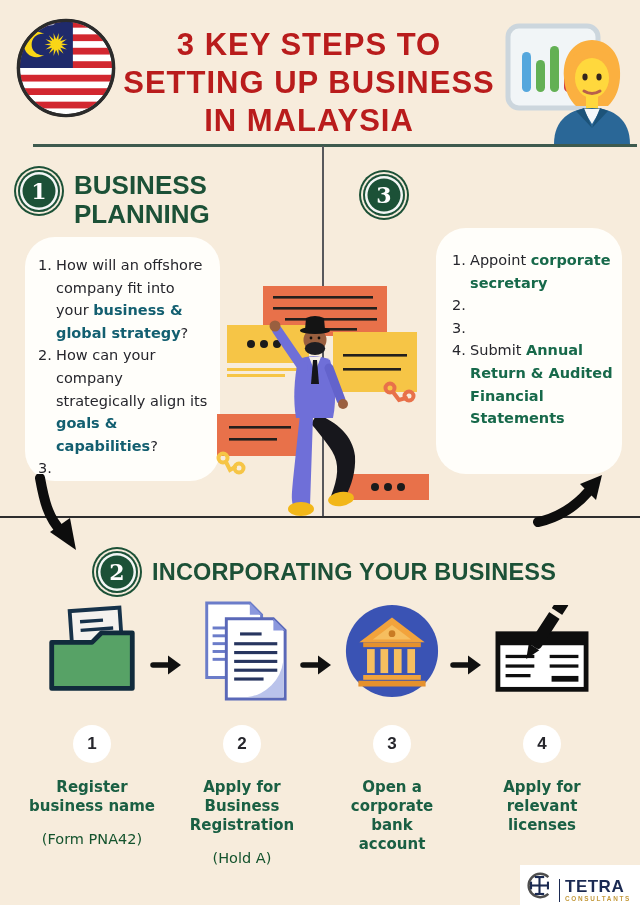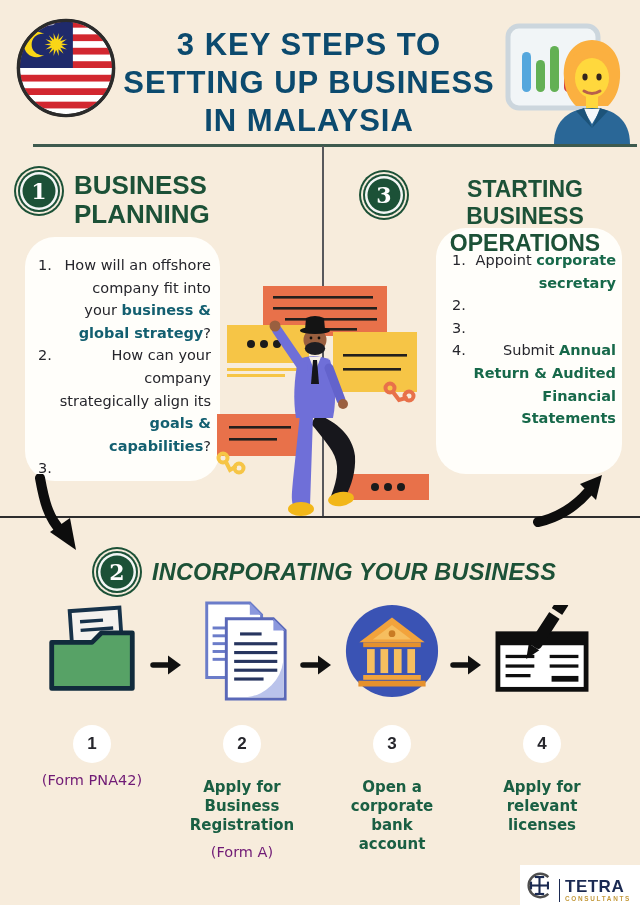--- a/index.html
+++ b/index.html
@@ -4,67 +4,67 @@
 <style>
   html,body{margin:0;padding:0;background:#fff;}
   .poster{position:relative;width:640px;height:905px;background:#F7ECDC;overflow:hidden;
           font-family:"DejaVu Sans",sans-serif;}
 
   
   .flag{position:absolute;left:13px;top:15px;}
   .emoji{position:absolute;left:504px;top:16px;}
   .main-title{position:absolute;left:96px;right:118px;top:26px;text-align:center;
     font-family:"Liberation Sans",sans-serif;font-weight:700;font-size:31px;line-height:38px;
-    letter-spacing:1px;color:#0c4a6e;white-space:pre-line;}
+    letter-spacing:1px;color:#b91c1c;white-space:pre-line;}
 
   
   .divider-top{position:absolute;left:33px;top:144px;width:604px;height:3px;background:#3E5A4E;}
   .divider-vert{position:absolute;left:322px;top:146px;width:2px;height:370px;background:#58585C;}
   .divider-mid{position:absolute;left:0;top:516px;width:640px;height:2px;background:#2E2E2E;}
 
   
   .badge{width:42px;height:42px;border-radius:50%;background:#1C5137;color:#fff;flex:none;
     display:flex;align-items:center;justify-content:center;
     font-family:"DejaVu Serif",serif;font-weight:700;font-size:22px;
     box-shadow:0 0 0 2px #F7ECDC,0 0 0 4px #1C5137,
                inset 0 0 0 2px #1C5137,inset 0 0 0 4.5px rgba(255,255,255,.95);}
   .sec-head{position:absolute;display:flex;gap:14px;align-items:flex-start;z-index:2;}
   .sec-title{font-family:"Liberation Sans",sans-serif;font-weight:700;color:#1C5137;white-space:pre-line;}
   #planning-head{left:18px;top:170px;}
   #planning-head .sec-title{font-size:26px;line-height:29px;padding-top:1px;}
   #ops-head{left:363px;top:174px;}
   #ops-head .sec-title{font-size:23px;line-height:27px;padding-top:2px;text-align:center;width:212px;}
   #inc-head{left:96px;top:551px;align-items:center;}
-  #inc-head .sec-title{font-size:23.5px;letter-spacing:.2px;font-style:italic;}
+  #inc-head .sec-title{font-size:23.5px;letter-spacing:.2px;}
 
   
   .card{position:absolute;background:#FFFEFA;border-radius:30px;box-sizing:border-box;z-index:1;}
   #planning-card{left:25px;top:237px;width:195px;height:244px;padding:17px 9px 12px 13px;}
   #ops-card{left:436px;top:228px;width:186px;height:246px;padding:21px 6px 12px 16px;}
   .q-item{display:flex;font-size:14.5px;line-height:22.6px;color:#26262C;}
   .q-num{width:18px;flex:none;}
-  .q-text{flex:1;text-align:right;}
+  .q-text{flex:1;}
   #planning-card .em{color:#135F70;font-weight:700;}
   #ops-card .em{color:#17694A;font-weight:700;}
 
   
   .illustration{position:absolute;left:213px;top:268px;z-index:2;}
   .arrow-left{position:absolute;left:30px;top:474px;z-index:3;}
   .arrow-right{position:absolute;left:532px;top:470px;z-index:3;}
 
   
   .steps{position:absolute;left:17px;top:595px;width:600px;display:flex;}
   .step{width:150px;flex:none;display:flex;flex-direction:column;align-items:center;}
   .icon-box{height:112px;display:flex;align-items:center;justify-content:center;}
   .num-circle{margin-top:18px;width:38px;height:38px;border-radius:50%;background:#fff;
     display:flex;align-items:center;justify-content:center;
     font-family:"Liberation Sans",sans-serif;font-weight:700;font-size:17px;color:#26262C;}
   .step-label{margin-top:15px;text-align:center;font-weight:700;font-size:15px;line-height:19px;
     color:#1A5F43;white-space:pre-line;}
-  .step-sub{font-size:14.5px;line-height:18px;color:#701a75;margin-top:8px;text-align:center;}
+  .step-sub{font-size:14.5px;line-height:18px;color:#14532d;margin-top:14px;text-align:center;}
   .step-arrow{position:absolute;top:57px;width:34px;height:26px;}
   #arrow-a{left:133px;} #arrow-b{left:283px;} #arrow-c{left:433px;}
 
   
   .footer{position:absolute;right:0;bottom:0;width:120px;height:40px;background:#fff;
     display:flex;align-items:center;gap:5px;padding:0 5px;box-sizing:border-box;}
   .brand-stack{border-left:1.6px solid #1B2A52;padding-left:5px;margin-top:10px;}
   .brand{font-family:"Liberation Sans",sans-serif;font-weight:700;font-size:17px;
     color:#1B2A52;line-height:16px;letter-spacing:.5px;}
   .brand-sub{font-family:"Liberation Sans",sans-serif;font-size:6.4px;letter-spacing:1.7px;
@@ -143,22 +143,20 @@
       <span class="q-num">2.</span>
       <span class="q-text"><span>How can your company strategically align its </span><span class="em">goals &amp; capabilities</span><span>?</span></span>
     </div>
     <div class="q-item">
       <span class="q-num">3.</span>
     </div>
   </div>
 
   <div class="sec-head" id="ops-head">
     <div class="badge">3</div>
-    <div class="sec-title">STARTING BUSINESS
-OPERATIONS</div>
   </div>
   <div class="card" id="ops-card">
     <div class="q-item">
       <span class="q-num">1.</span>
       <span class="q-text"><span>Appoint </span><span class="em">corporate secretary</span></span>
     </div>
     <div class="q-item">
       <span class="q-num">2.</span>
     </div>
     <div class="q-item">
@@ -244,20 +242,22 @@
         <svg viewBox="0 0 104 98" width="100" height="94">
           <g transform="rotate(-4 50 25)">
             <rect x="30" y="6" width="52" height="42" fill="#F4F2EE" stroke="#16324A" stroke-width="4"></rect>
             <rect x="40" y="16" width="24" height="3.5" fill="#16324A"></rect>
             <rect x="40" y="25" width="34" height="3.5" fill="#16324A"></rect>
           </g>
           <path d="M10,40 L52,40 L62,30 L94,30 L94,88 L10,88 Z" fill="#57A266" stroke="#112B3C" stroke-width="5" stroke-linejoin="round"></path>
         </svg>
       </div>
       <div class="num-circle">1</div>
+      <div class="step-label">Register
+business name</div>
       <div class="step-sub">(Form PNA42)</div>
     </div>
 
     <div class="step">
       <div class="icon-box">
         <svg viewBox="0 0 100 110" width="98" height="108">
           <path d="M14,6 H58 L70,18 V82 H14 Z" fill="#FFFFFF" stroke="#6B7CC9" stroke-width="3"></path>
           <polygon points="58,6 58,18 70,18" fill="#8B98DD"></polygon>
           <g fill="#6B7CC9">
             <rect x="20" y="30" width="18" height="3"></rect>
@@ -276,21 +276,21 @@
               <rect x="42" y="64" width="44" height="3.2"></rect>
             <rect x="42" y="73" width="44" height="3.2"></rect>
               <rect x="42" y="82" width="30" height="3.2"></rect>
           </g>
         </svg>
       </div>
       <div class="num-circle">2</div>
       <div class="step-label">Apply for
 Business
 Registration</div>
-      <div class="step-sub">(Form A)</div>
+      <div class="step-sub">(Hold A)</div>
     </div>
 
     <div class="step">
       <div class="icon-box">
         <svg viewBox="0 0 100 100" width="96" height="96">
           <circle cx="50" cy="50" r="48" fill="#3A53B4"></circle>
           <polygon points="50,15 16,41 84,41" fill="#F2A33C"></polygon>
           <polygon points="50,23 30,38 70,38" fill="#F6BE5F"></polygon>
           <circle cx="50" cy="32" r="3.5" fill="#C97B23"></circle>
           <rect x="20" y="41" width="60" height="5" fill="#E5912E"></rect>

